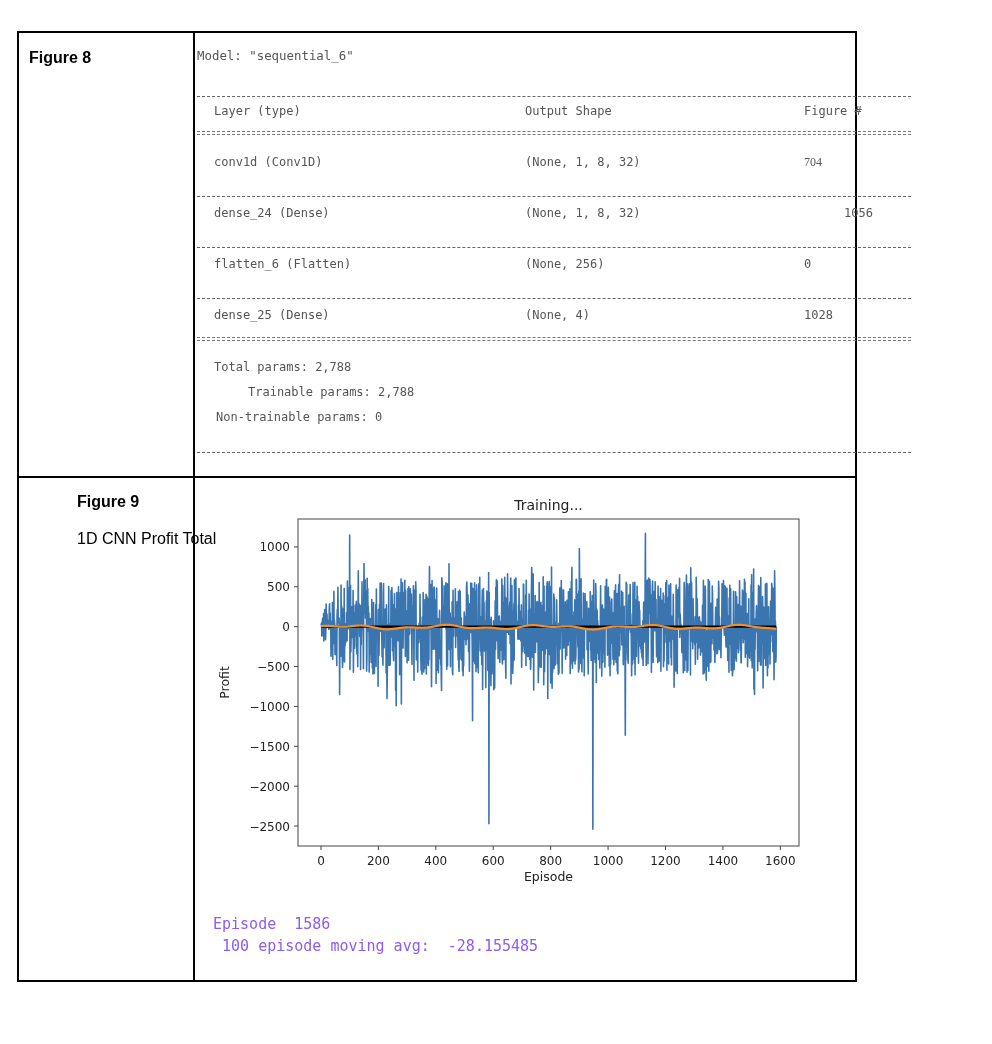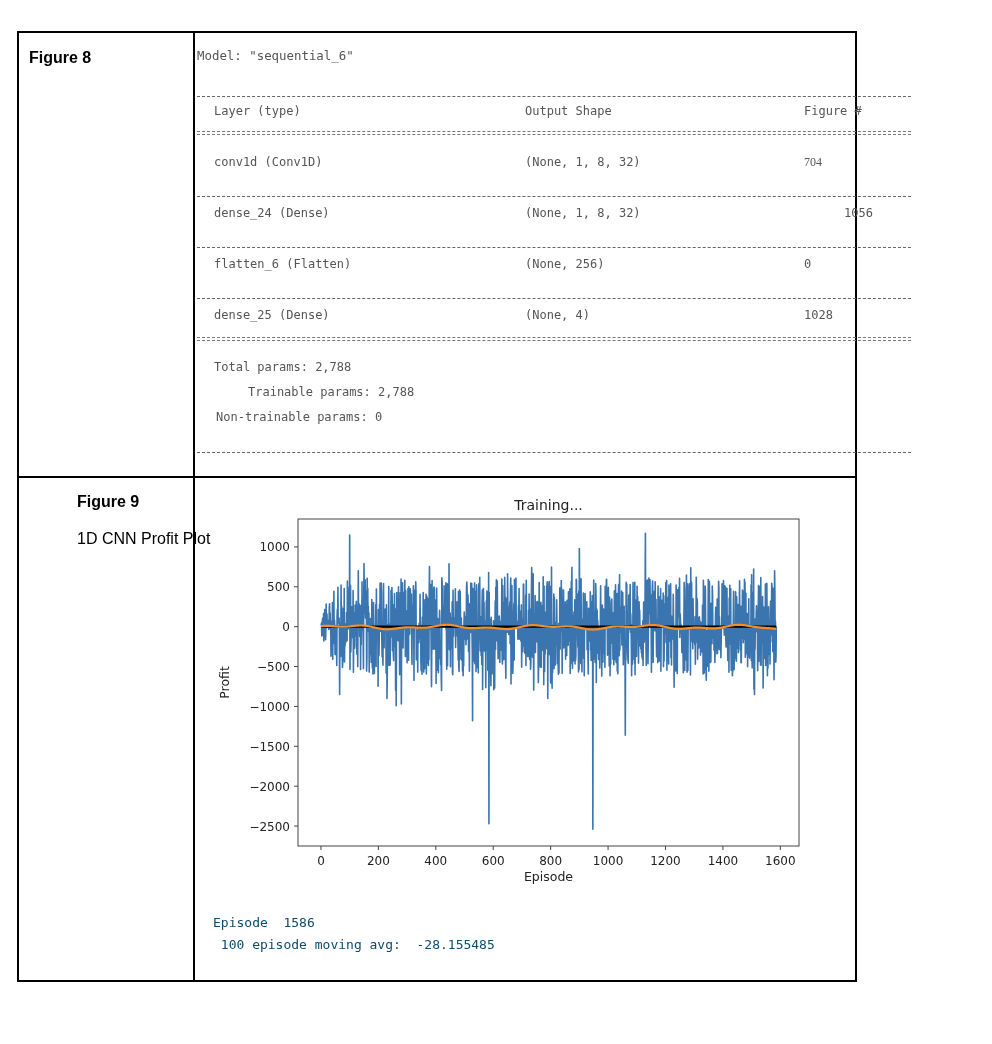--- a/index.html
+++ b/index.html
@@ -10,36 +10,36 @@
   .label-cell{position:absolute;left:10px;width:160px;font-size:16px;line-height:19px;}
   .label-cell .fig{font-weight:bold;font-size:16px;margin-bottom:18px;display:block;}
   .cell8{top:15px;}
   .cell9{top:459px;margin-left:48px;}
   .code{position:absolute;left:197px;font-family:"DejaVu Sans Mono","Liberation Mono",monospace;font-size:12.4px;color:#555;white-space:pre;line-height:15px;}
   .rule{position:absolute;left:197px;width:714px;height:0;}
   .rule.dash{border-top:1px dashed #666;}
   .rule.dbl{border-top:1px dashed #777;border-bottom:1px dashed #777;height:2px;}
   .col{position:absolute;font-family:"DejaVu Sans Mono","Liberation Mono",monospace;font-size:12px;color:#555;white-space:pre;}
   .chart{position:absolute;left:200px;top:490px;}
-  .status{position:absolute;left:213px;font-family:"DejaVu Sans Mono","Liberation Mono",monospace;font-size:13px;color:#0c4a6e;white-space:pre;}
+  .status{position:absolute;left:213px;font-family:"DejaVu Sans Mono","Liberation Mono",monospace;font-size:15px;color:#8b5cf6;white-space:pre;}
 </style>
 </head>
 <body>
 
 <div class="tbl">
   <div class="vdiv"></div>
   <div class="hdiv"></div>
 
   <div class="label-cell cell8">
     <span class="fig">Figure 8</span>
   </div>
 
   <div class="label-cell cell9">
     <span class="fig">Figure 9</span>
-    <span>1D CNN Profit Plot</span>
+    <span>1D CNN Profit Total</span>
   </div>
 </div>
 
 <div>
   <div class="code" style="top:48px;">Model: "sequential_6"</div>
   <div class="rule dash" style="top:96px;"></div>
 
   <div class="col" style="left:214px;top:104px;">Layer (type)</div>
   <div class="col" style="left:525px;top:104px;">Output Shape</div>
   <div class="col" style="left:804px;top:104px;">Figure #</div>

